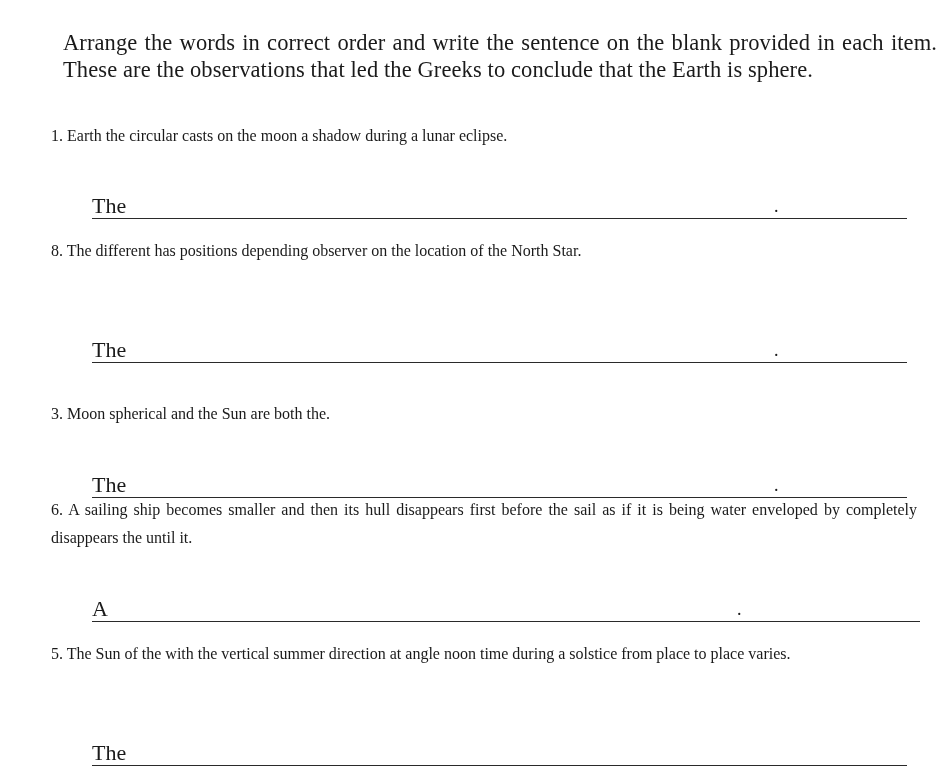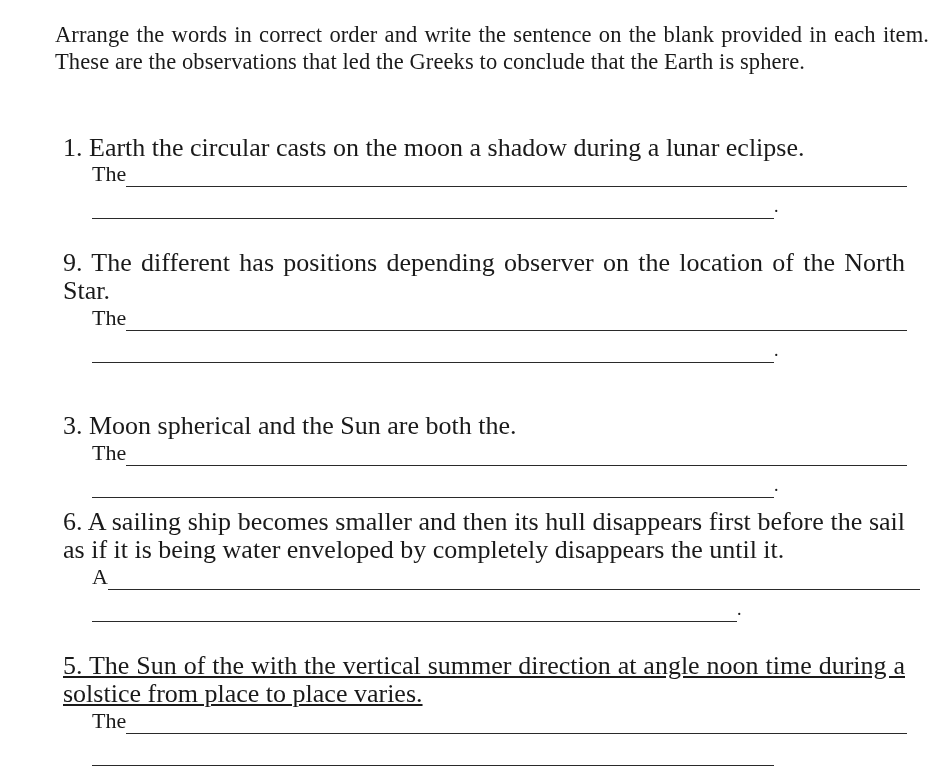--- a/index.html
+++ b/index.html
@@ -24,44 +24,45 @@
     .instructions {
       position: absolute;
       top: 14px;
       left: 0;
       width: 874px;
       font-size: 22.5px;
       line-height: 26.5px;
       text-align: justify;
       text-align-last: left;
       letter-spacing: 0.1px;
-      margin: 8px;
+      margin: 16px;
     }
     .item {
       position: absolute;
       left: 0;
       width: 874px;
     }
     .question {
-      font-size: 26px;
+      font-size: 16px;
       line-height: 27.5px;
       text-align: justify;
       text-align-last: left;
-      margin: 16px;
+      margin: 4px;
     }
     .answer-line {
       position: absolute;
       left: 45px;
       font-size: 22px;
       height: 26px;
       line-height: 26px;
     }
     .answer-line .starter {
       display: inline-block;
       vertical-align: bottom;
+      margin-top: 32px;
     }
     .answer-line .blank {
       display: inline-block;
       vertical-align: bottom;
       border-bottom: 1.3px solid #2a2a2a;
       height: 20px;
     }
     .answer-line2 {
       position: absolute;
       left: 45px;
@@ -92,21 +93,21 @@
     <p class="question">1. Earth the circular casts on the moon a shadow during a lunar eclipse.</p>
     <div class="answer-line" style="top:43px;">
       <span class="starter">The</span><span class="blank" style="width:781px;"></span>
     </div>
     <div class="answer-line2" style="top:75px;">
       <span class="blank" style="width:682px;"></span><span class="end-mark">.</span>
     </div>
   </div>
 
   <div class="item" style="top:233px;">
-    <p class="question">9. The different has positions depending observer on the location of the North Star.</p>
+    <p class="question">8. The different has positions depending observer on the location of the North Star.</p>
     <div class="answer-line" style="top:72px;">
       <span class="starter">The</span><span class="blank" style="width:781px;"></span>
     </div>
     <div class="answer-line2" style="top:104px;">
       <span class="blank" style="width:682px;"></span><span class="end-mark">.</span>
     </div>
   </div>
 
   <div class="item" style="top:396px;">
     <p class="question">3. Moon spherical and the Sun are both the.</p>
@@ -121,21 +122,21 @@
   <div class="item" style="top:492px;">
     <p class="question">6. A sailing ship becomes smaller and then its hull disappears first before the sail as if it is being water enveloped by completely disappears the until it.</p>
     <div class="answer-line" style="top:72px;">
       <span class="starter">A</span><span class="blank" style="width:812px;"></span>
     </div>
     <div class="answer-line2" style="top:104px;">
       <span class="blank" style="width:645px;"></span><span class="end-mark">.</span>
     </div>
   </div>
 
-  <div class="item" style="top:636px;text-decoration:underline;">
+  <div class="item" style="top:636px;">
     <p class="question">5. The Sun of the with the vertical summer direction at angle noon time during a solstice from place to place varies.</p>
     <div class="answer-line" style="top:72px;">
       <span class="starter">The</span><span class="blank" style="width:781px;"></span>
     </div>
     <div class="answer-line2" style="top:104px;">
       <span class="blank" style="width:682px;"></span><span class="end-mark"></span>
     </div>
   </div>
 
 </div>

